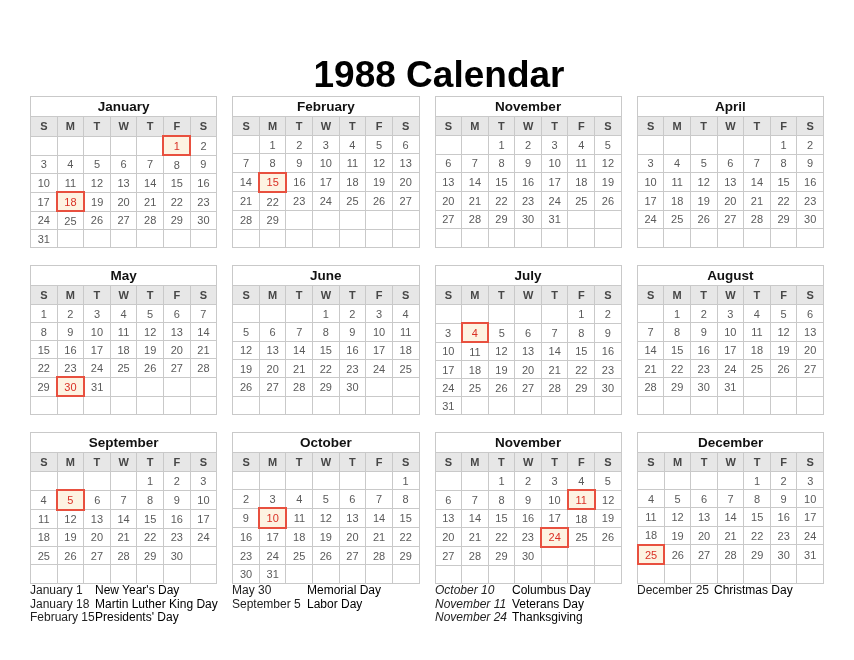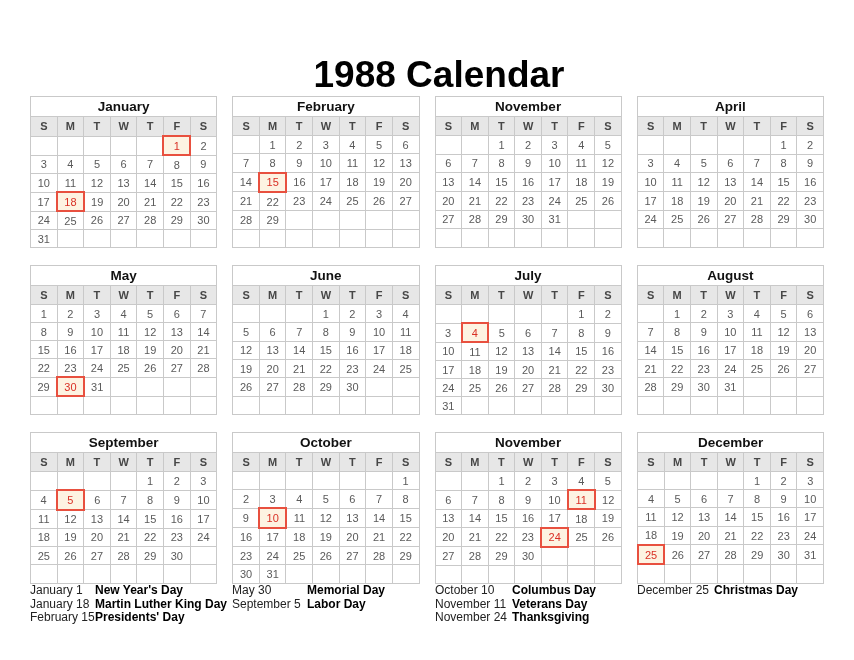--- a/index.html
+++ b/index.html
@@ -32,23 +32,23 @@
     font-size:12px;color:#222;}
   .legend-col{position:absolute;top:0;}
   .legend-col.c0{left:0;}
   .legend-col.c1{left:202px;}
   .legend-col.c2{left:405px;}
   .legend-col.c3{left:607px;}
   .legend-row{display:flex;line-height:13.5px;white-space:nowrap;}
   .legend-date{flex:none;color:#222;}
   .legend-col.c0 .legend-date{width:65px;}
   .legend-col.c1 .legend-date{width:75px;}
-  .legend-col.c2 .legend-date{width:77px;}
+  .legend-col.c2 .legend-date{width:77px;font-style:italic;}
   .legend-col.c3 .legend-date{width:77px;}
-  .legend-name{font-weight:bold;color:#000;}
+  .legend-name{font-weight:normal;color:#000;}
 </style>
 </head>
 <body>
 
 <div class="page">
   <h1 class="title">1988 Calendar</h1>
   <div class="months-grid" id="months">
       <table class="month">
         <thead>
           <tr>

